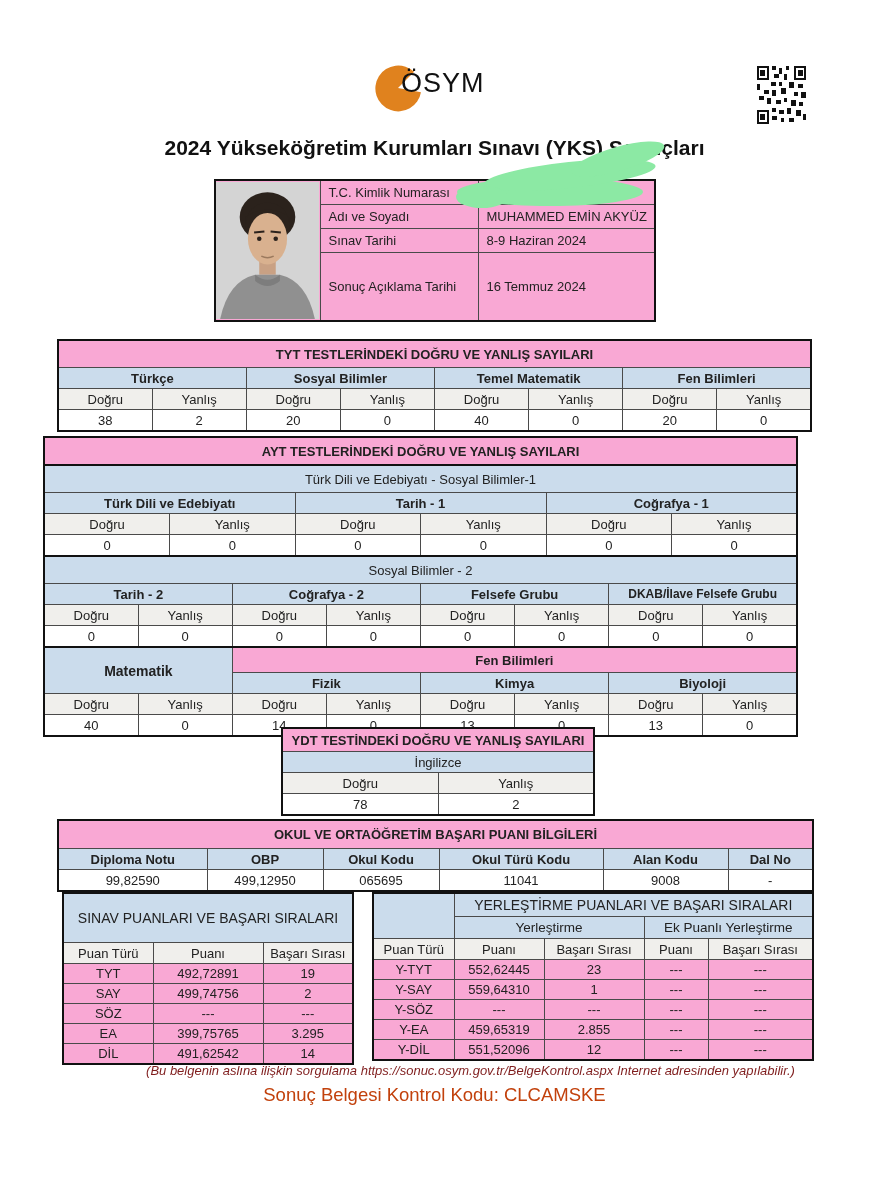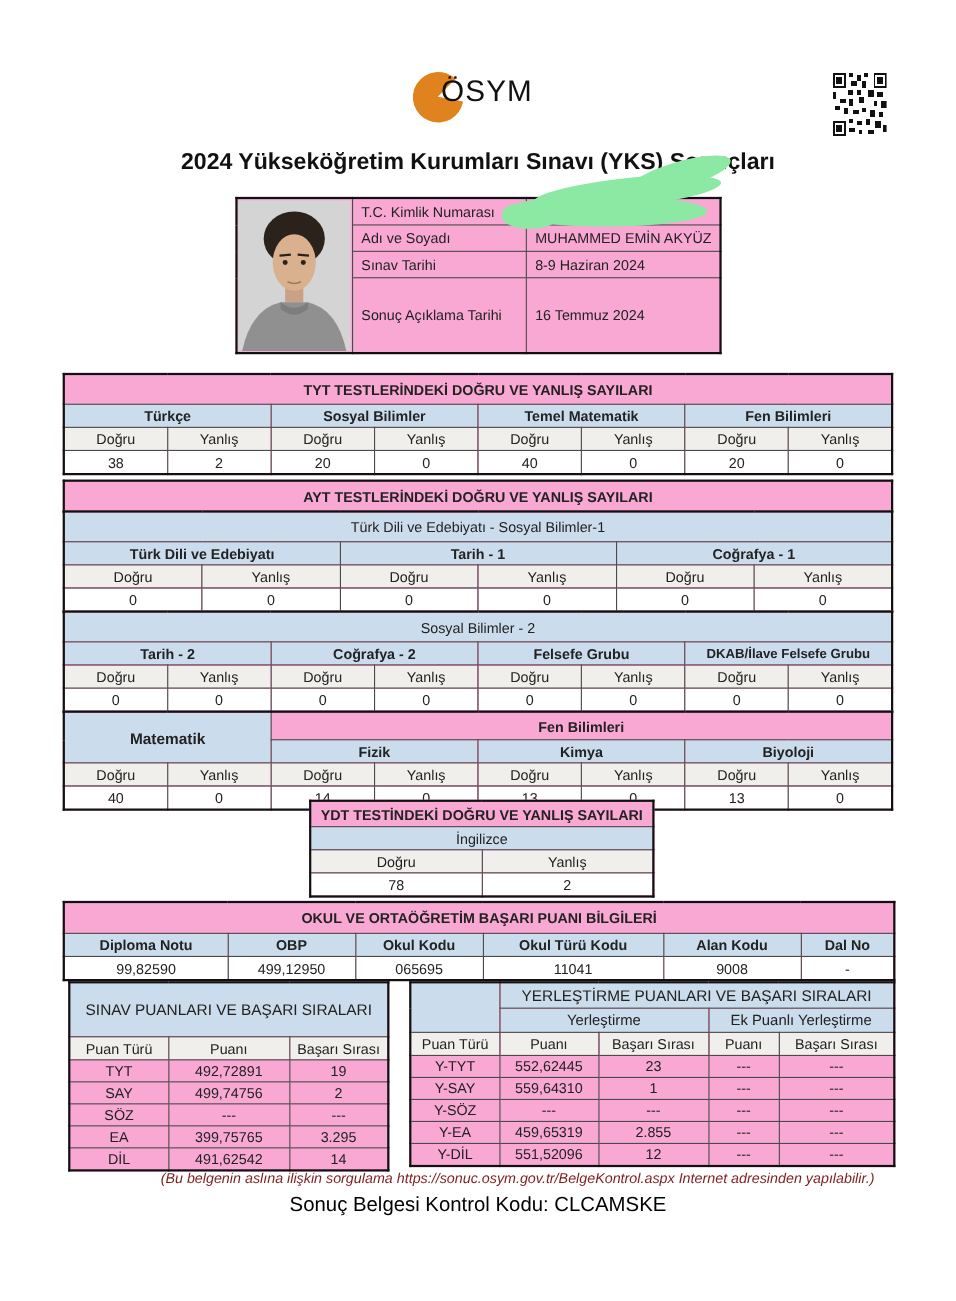--- a/index.html
+++ b/index.html
@@ -19,21 +19,21 @@
   .left-pad{text-align:left !important;padding-left:8px !important;}
   .pinfo td{font-size:13.5px;height:23px;}
   .score td{font-size:13.5px;}
 
   .abs{position:absolute;}
   .center-line{position:absolute;left:0;width:100%;text-align:center;}
   .logo-wrap{position:absolute;left:374px;top:58px;width:130px;height:60px;}
   .logo-text{position:absolute;left:27px;top:10px;font-size:27px;color:#111;letter-spacing:1px;}
   .doc-title{font-size:21px;font-weight:bold;color:#111;}
   .footnote{font-size:13px;font-style:italic;color:#7f1d1d;margin-left:36px;}
-  .control-code{font-size:18.5px;color:#000000;}
+  .control-code{font-size:18.5px;color:#c2410c;}
   svg{display:block;}
 </style>
 </head>
 <body>
 
 <div class="page">
 
   <div class="logo-wrap">
     <svg class="abs" style="left:0;top:6px;" width="48" height="48" viewBox="0 0 46 46">
       <path d="M23 23 L45 27 A22 22 0 1 1 38.5 7.5 Z" fill="#e0821e"></path>
@@ -174,21 +174,21 @@
       <td class="val">20</td>
           <td class="val">0</td>
       <td class="val">40</td>
           <td class="val">0</td>
       <td class="val">20</td>
           <td class="val">0</td>
     </tr>
   </tbody>
     </table>
 
-  <div class="abs" style="left:57px;top:436px;width:776px;">
+  <div class="abs" style="left:43px;top:436px;width:776px;">
     <table class="doc" style="width:755px;">
       <tbody>
           <tr>
             <td class="t-title">AYT TESTLERİNDEKİ DOĞRU VE YANLIŞ SAYILARI</td>
           </tr>
     </tbody>
       </table>
     <table class="doc" style="width:755px;margin-top:-2px;">
       <colgroup>
           <col>

